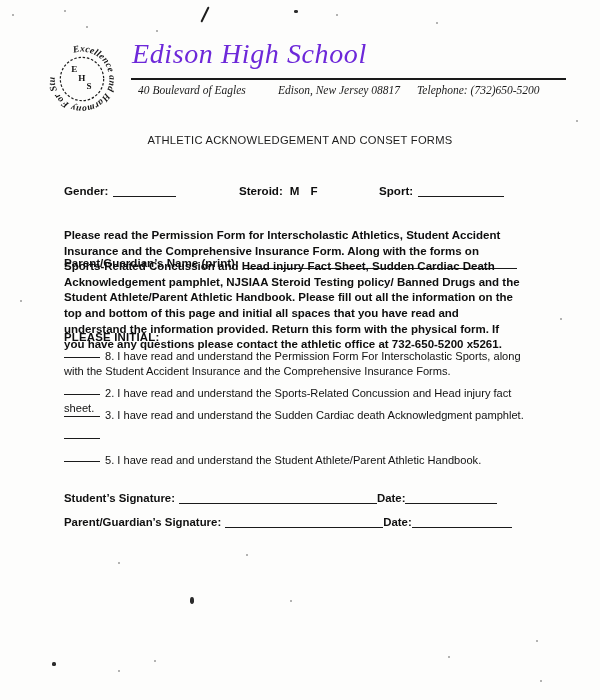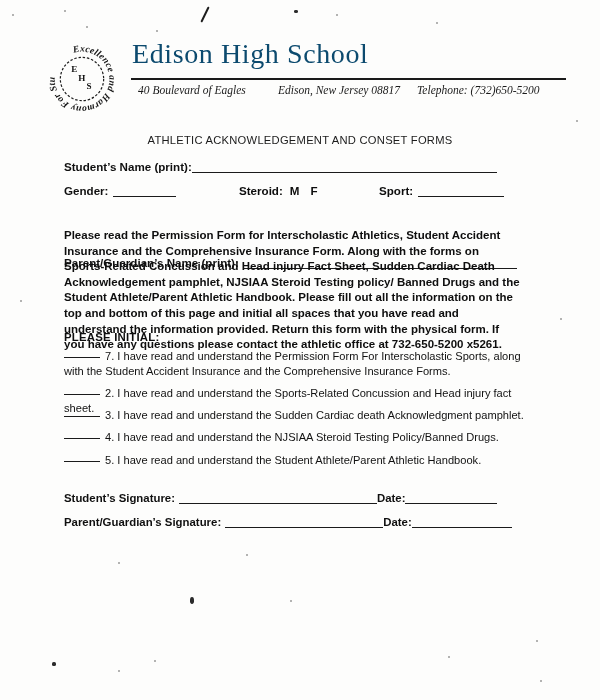--- a/index.html
+++ b/index.html
@@ -60,23 +60,24 @@
     width: 76px;
     height: 76px;
   }
   .seal svg { display: block; }
 
   .school-name {
     position: absolute;
     left: 92px;
     top: 0px;
     font-family: "Liberation Serif", serif;
+    font-style: italic;
     font-size: 28px;
     letter-spacing: 0.6px;
-    color: #0c4a6e;
+    color: #6d28d9;
     white-space: nowrap;
   }
   .hrule {
     position: absolute;
     left: 91px;
     top: 40px;
     width: 435px;
     height: 2px;
     background: #1a1a1a;
   }
@@ -244,23 +245,20 @@
     <div class="school-name">Edison High School</div>
     <div class="hrule"></div>
 
     <div class="addr addr-street">40 Boulevard of Eagles</div>
     <div class="addr addr-city">Edison, New Jersey 08817</div>
     <div class="addr addr-phone">Telephone: (732)650-5200</div>
   </div>
 
   <div class="doc-title">ATHLETIC ACKNOWLEDGEMENT AND CONSET FORMS</div>
 
-  <div class="field-row row-student">
-    <span class="lbl">Student’s Name (print):</span><span class="rule" style="width:305px;"></span>
-  </div>
 
   <div class="field-row row-grade">
     <span class="lbl">Gender:</span><span class="rule" style="width:63px; margin-left:5px;"></span>
   </div>
 
   <div class="gender-block">
     <span>Steroid:</span><span style="margin-left:7px;">M</span><span style="margin-left:11px;">F</span>
   </div>
 
   <div class="sport-block">
@@ -269,30 +267,30 @@
 
   <div class="field-row row-parent">
     <span class="lbl">Parent/Guardian’s Name (print):</span><span class="rule" style="width:274px; margin-left:4px;"></span>
   </div>
 
   <div class="para">Please read the Permission Form for Interscholastic Athletics, Student Accident Insurance and the Comprehensive Insurance Form.  Along with the forms on Sports-Related Concussion and Head injury Fact Sheet, Sudden Cardiac Death Acknowledgement pamphlet, NJSIAA Steroid Testing policy/ Banned Drugs and the Student Athlete/Parent Athletic Handbook.  Please fill out all the information on the top and bottom of this page and initial all spaces that you have read and understand the information provided.  Return this form with the physical form.  If you have any questions please contact the athletic office at 732-650-5200 x5261.</div>
 
   <div class="please-initial">PLEASE INITIAL:</div>
 
   <div class="item item-1">
-    <span class="blank"></span><span>7. I have read and understand the Permission Form For Interscholastic Sports, along with the Student Accident Insurance and the Comprehensive Insurance Forms.</span>
+    <span class="blank"></span><span>8. I have read and understand the Permission Form For Interscholastic Sports, along with the Student Accident Insurance and the Comprehensive Insurance Forms.</span>
   </div>
   <div class="item item-2">
     <span class="blank"></span><span>2. I have read and understand the Sports-Related Concussion and Head injury fact sheet.</span>
   </div>
   <div class="item item-3">
     <span class="blank"></span><span>3.  I have read and understand the Sudden Cardiac death Acknowledgment pamphlet.</span>
   </div>
   <div class="item item-4">
-    <span class="blank"></span><span>4. I have read and understand the NJSIAA Steroid Testing Policy/Banned Drugs.</span>
+    <span class="blank"></span>
   </div>
   <div class="item item-5">
     <span class="blank"></span><span>5. I have read and understand the Student Athlete/Parent Athletic Handbook.</span>
   </div>
 
   <div class="sig-row sig-student">
     <span>Student’s Signature:</span><span class="rule" style="width:198px; margin-left:4px;"></span><span class="date-lbl">Date:</span><span class="rule" style="width:92px;"></span>
   </div>
 
   <div class="sig-row sig-parent">

